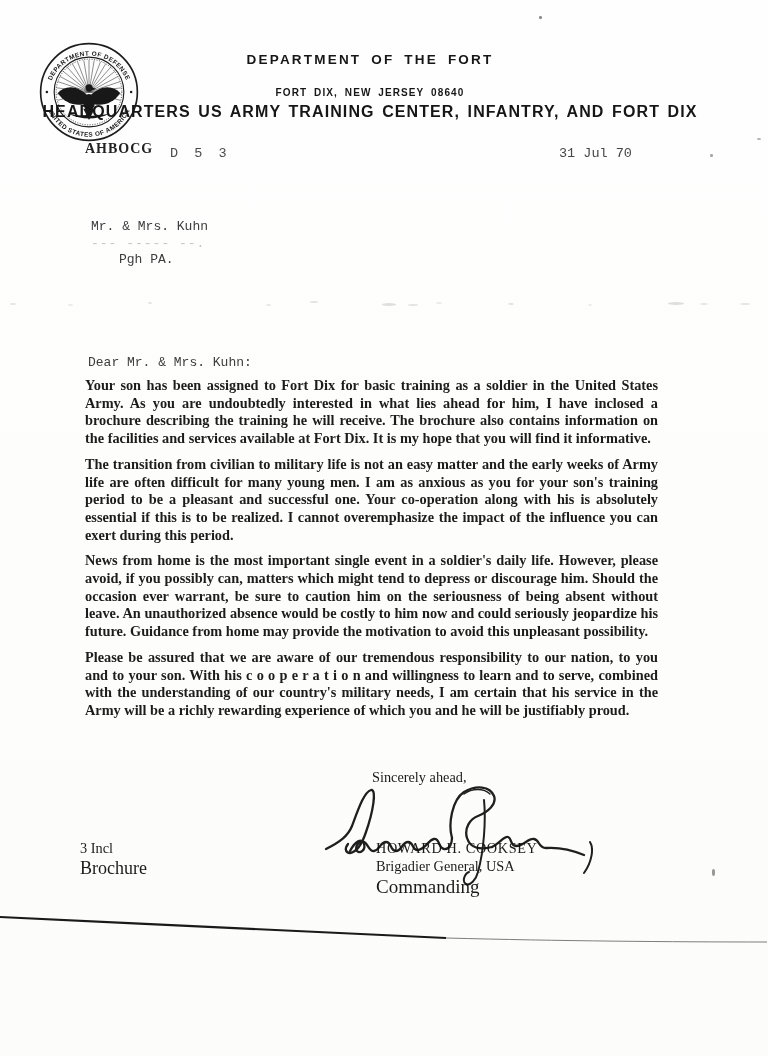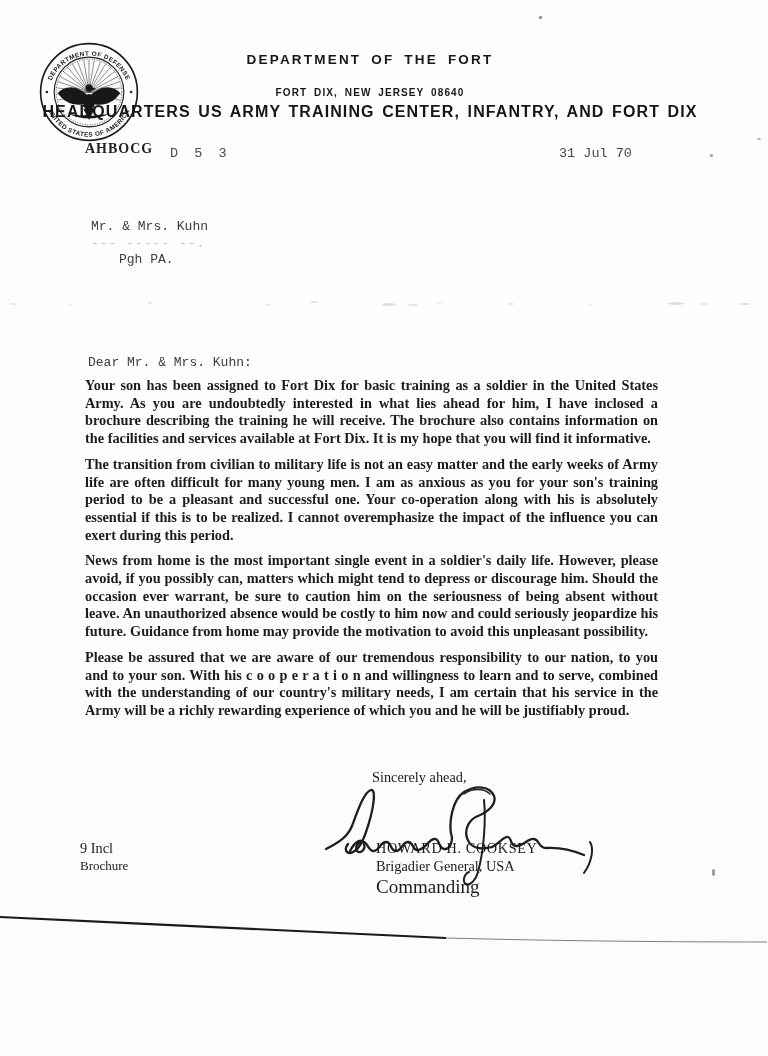--- a/index.html
+++ b/index.html
@@ -27,21 +27,21 @@
   .salutation { left:88px; top:355px; font-size:13px; }
   
   .body-flow { left:85px; top:377px; width:573px; font-size:14.3px; line-height:17.7px; text-align:justify; color:#1c1c1c; }
   .body-flow p { margin:0 0 8px 0;font-weight:bold; }
   
   .valediction { left:372px; top:769px; font-size:14.3px; }
   .sig-name  { left:376px; top:840px; font-size:14.3px; letter-spacing:0.6px; }
   .sig-rank  { left:376px; top:858px; font-size:14.3px; }
   .sig-title { left:376px; top:876px; font-size:19px; }
   .encl1 { left:80px; top:840px; font-size:14.3px; }
-  .encl2 { left:80px; top:858px; font-size:13px; }
+  .encl2 { left:80px; top:858px; font-size:18px; }
   .speck { position:absolute; background:#000; border-radius:45%; }
 </style>
 </head>
 <body>
 
 <div class="page">
 
   <svg class="abs" style="left:37px; top:42px;" width="104" height="100" viewBox="0 0 100 96">
     <defs>
       <path id="arcTop" d="M 11,52 A 39,39 0 0 1 89,52"></path>
@@ -125,21 +125,21 @@
     <p>Your son has been assigned to Fort Dix for basic training as a soldier in the United States Army. As you are undoubtedly interested in what lies ahead for him, I have inclosed a brochure describing the training he will receive. The brochure also contains information on the facilities and services available at Fort Dix. It is my hope that you will find it informative.</p>
     <p>The transition from civilian to military life is not an easy matter and the early weeks of Army life are often difficult for many young men. I am as anxious as you for your son's training period to be a pleasant and successful one. Your co-operation along with his is absolutely essential if this is to be realized. I cannot overemphasize the impact of the influence you can exert during this period.</p>
     <p>News from home is the most important single event in a soldier's daily life. However, please avoid, if you possibly can, matters which might tend to depress or discourage him. Should the occasion ever warrant, be sure to caution him on the seriousness of being absent without leave. An unauthorized absence would be costly to him now and could seriously jeopardize his future. Guidance from home may provide the motivation to avoid this unpleasant possibility.</p>
     <p>Please be assured that we are aware of our tremendous responsibility to our nation, to you and to your son. With his c o o p e r a t i o n and willingness to learn and to serve, combined with the understanding of our country's military needs, I am certain that his service in the Army will be a richly rewarding experience of which you and he will be justifiably proud.</p>
   </div>
 
   <div class="abs valediction">Sincerely ahead,</div>
   <div class="abs sig-name">HOWARD H. COOKSEY</div>
   <div class="abs sig-rank">Brigadier General, USA</div>
   <div class="abs sig-title">Commanding</div>
-  <div class="abs encl1">9 Incl</div>
+  <div class="abs encl1">3 Incl</div>
   <div class="abs encl2">Brochure</div>
 
   <svg class="abs" style="left:300px; top:778px;" width="310" height="120" viewBox="0 0 310 120" fill="none" stroke="#0f0f0f" stroke-width="2.3" stroke-linecap="round" stroke-linejoin="round" opacity="0.93">
     <path d="M26 71 C40 64 48 58 52 48 C58 32 64 14 71 12 C77 11 73 34 66 54 C62 66 57 74 50 75 C46 75 44 71 48 66"></path>
     <path d="M50 73 C56 62 62 60 64 66 C66 72 60 76 57 73 C55 70 57 65 61 64"></path>
     <path d="M61 64 C68 62 68 74 74 73 C80 72 80 64 86 64 C92 64 90 73 96 73 C102 73 102 64 108 64 C114 64 112 73 118 72 C126 71 128 62 134 61 C140 60 138 70 144 71 C150 72 152 64 152 60"></path>
     <path d="M152 60 C148 46 152 22 164 14 C176 7 190 8 194 18 C197 26 188 34 178 38 C170 41 164 50 167 60 C170 70 180 72 192 69"></path>
     <path d="M164 16 C172 10 184 10 190 16" stroke-width="1.4"></path>
     <path d="M184 22 C186 42 184 72 178 94 C176 102 170 108 166 106 C162 104 164 96 169 94" stroke-width="2"></path>
     <path d="M192 69 C200 65 204 58 208 59 C212 60 210 68 216 68 C224 68 228 60 234 61 C240 62 238 70 246 70 C260 69 272 72 284 77"></path>

